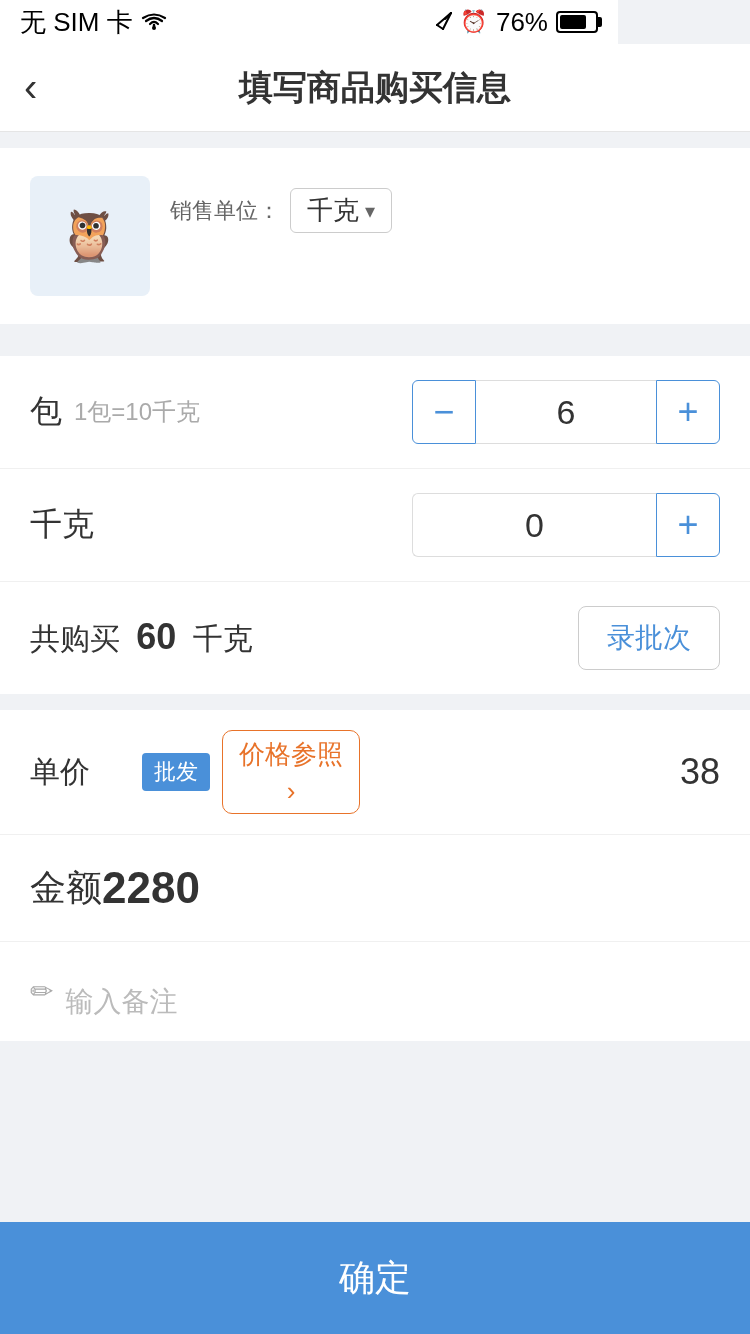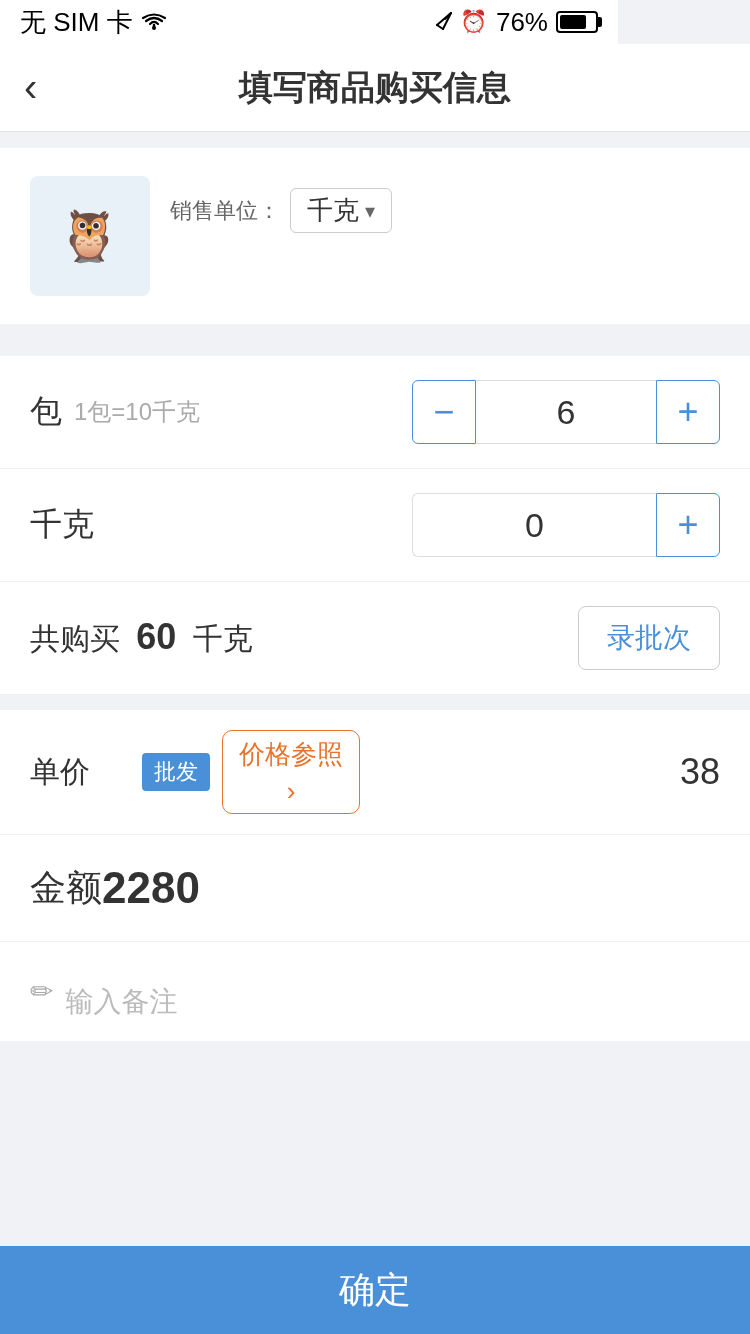--- a/index.html
+++ b/index.html
@@ -378,21 +378,21 @@
       color: #bbb;
       margin-top: 21px;
     }
 
     
     .bottom-btn {
       position: fixed;
       bottom: 0;
       left: 0;
       width: 750px;
-      height: 88px;
+      height: 112px;
       background: #4a90d9;
       display: flex;
       align-items: center;
       justify-content: center;
       font-size: 36px;
       color: #fff;
       font-weight: 500;
       cursor: pointer;
     }
 

